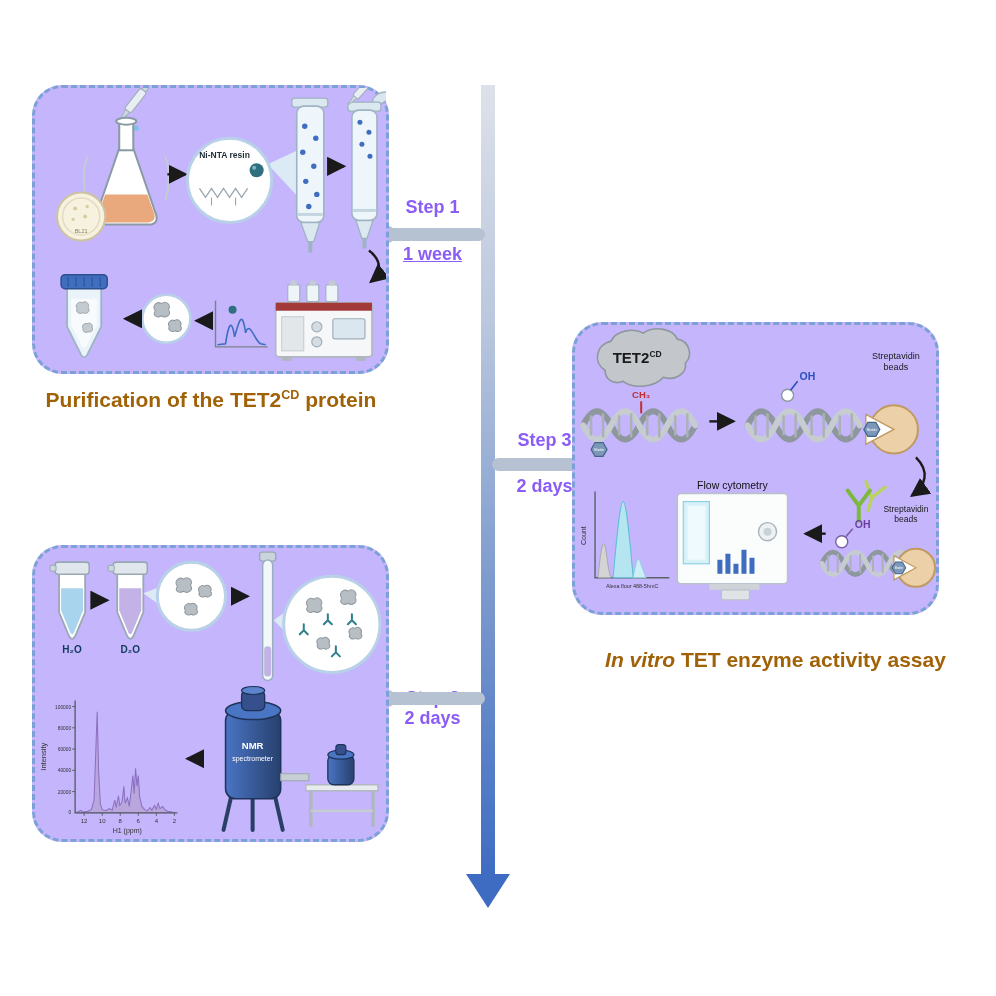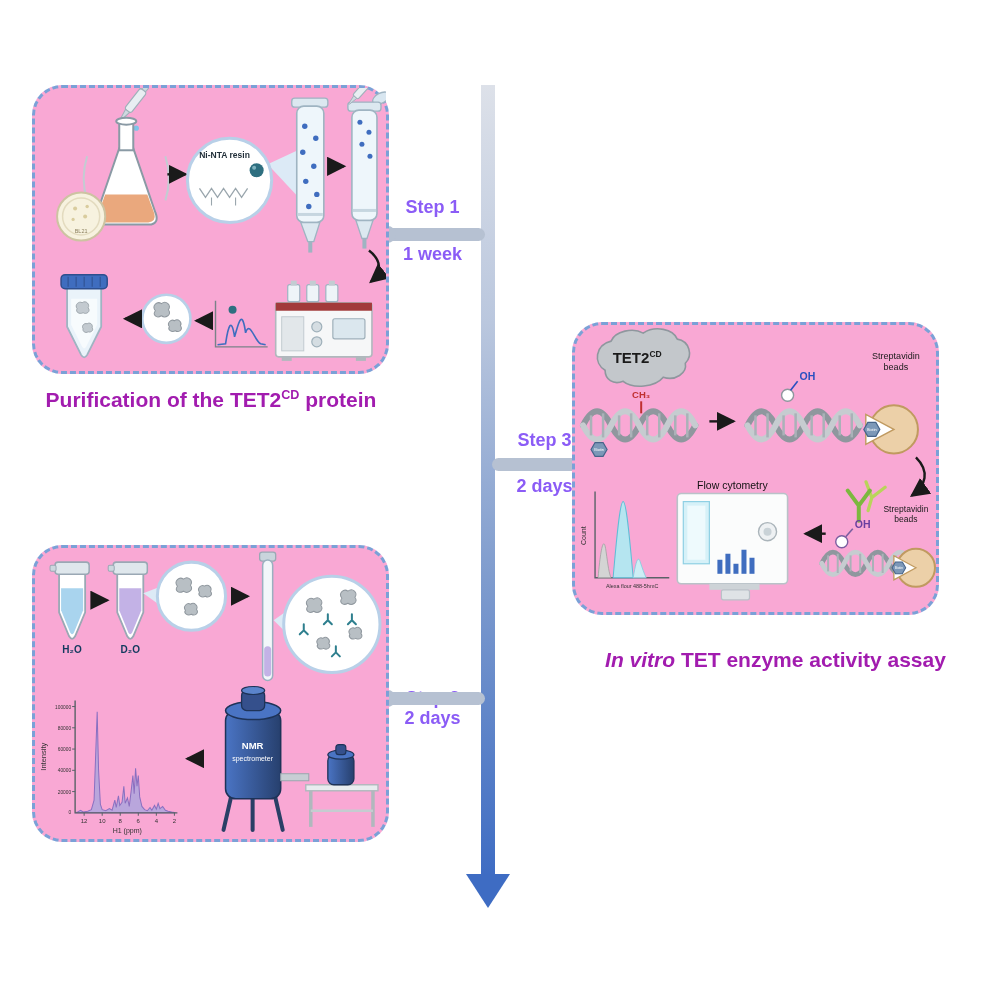--- a/index.html
+++ b/index.html
@@ -12,46 +12,46 @@
             background:linear-gradient(180deg,#dde1e9 0%,#bac7de 30%,#7f9cce 62%,#3e6cc3 100%); }
   .tl-head { position:absolute; left:466px; top:874px; width:0; height:0;
              border-left:22px solid transparent; border-right:22px solid transparent;
              border-top:34px solid #3e6cc3; }
   .pill { position:absolute; height:13px; background:#b6c1d2; border-radius:7px; }
   .dot  { position:absolute; width:17px; height:17px; border-radius:50%; background:#b6c1d2; }
   .step-label,.step-dur { position:absolute; font-size:18px; font-weight:bold; color:#8b5cf6;
                           text-align:center; width:105px; }
 
   
-  .panel { position:absolute; border:3.5px dashed #7ba1d7; border-radius:30px; background:#f9a8d4; }
+  .panel { position:absolute; border:3.5px dashed #7ba1d7; border-radius:30px; background:#c4b5fd; }
   .p1 { left:32px;  top:85px;  width:357px; height:289px; }
   .p2 { left:572px; top:322px; width:367px; height:293px; }
   .p3 { left:32px;  top:545px; width:357px; height:297px;text-align:center; }
   .panel svg { position:absolute; left:0; top:0; width:100%; height:100%; }
 
-  .caption { position:absolute; font-size:21px; font-weight:bold; color:#a21caf; text-align:center; }
+  .caption { position:absolute; font-size:21px; font-weight:bold; color:#a16207; text-align:center; }
   .c1 { left:16px;  top:388px; width:390px; }
   .c2 { left:582px; top:648px; width:387px; }
   .c3 { left:16px;  top:851px; width:390px; line-height:27px; }
   .caption sup { font-size:0.6em; }
   .it { font-style:italic; }
   svg text { font-family:"Liberation Sans",sans-serif; }
 </style>
 </head>
 <body>
 
 <div class="canvas">
 
   <div class="tl-bar"></div>
   <div class="tl-head"></div>
 
   <div class="step-label" style="left:380px; top:197px;">Step 1</div>
   <div class="pill" style="left:385px; top:228px; width:100px;"></div>
   <div class="dot" style="left:379px; top:226px;"></div>
-  <div class="step-dur" style="left:380px; top:244px;">1 week</div>
+  <div class="step-dur" style="left:380px; top:244px;text-decoration:underline;">1 week</div>
 
   <div class="step-label" style="left:492px; top:430px;">Step 3</div>
   <div class="pill" style="left:492px; top:458px; width:100px;"></div>
   <div class="dot" style="left:583px; top:456px;"></div>
   <div class="step-dur" style="left:492px; top:476px;">2 days</div>
 
   <div class="step-label" style="left:380px; top:664px;margin-top:24px;">Step 3</div>
   <div class="pill" style="left:385px; top:692px; width:100px;"></div>
   <div class="dot" style="left:379px; top:690px;"></div>
   <div class="step-dur" style="left:380px; top:708px;">2 days</div>

